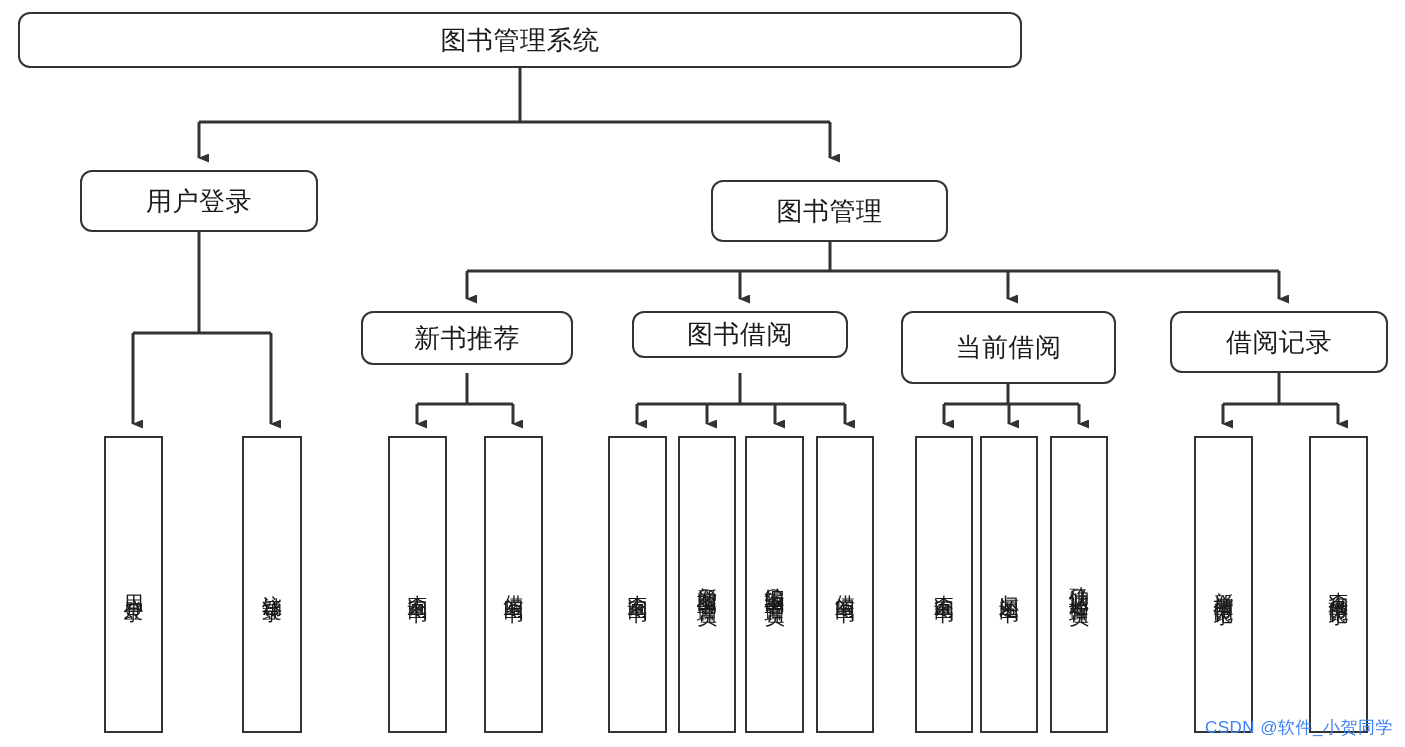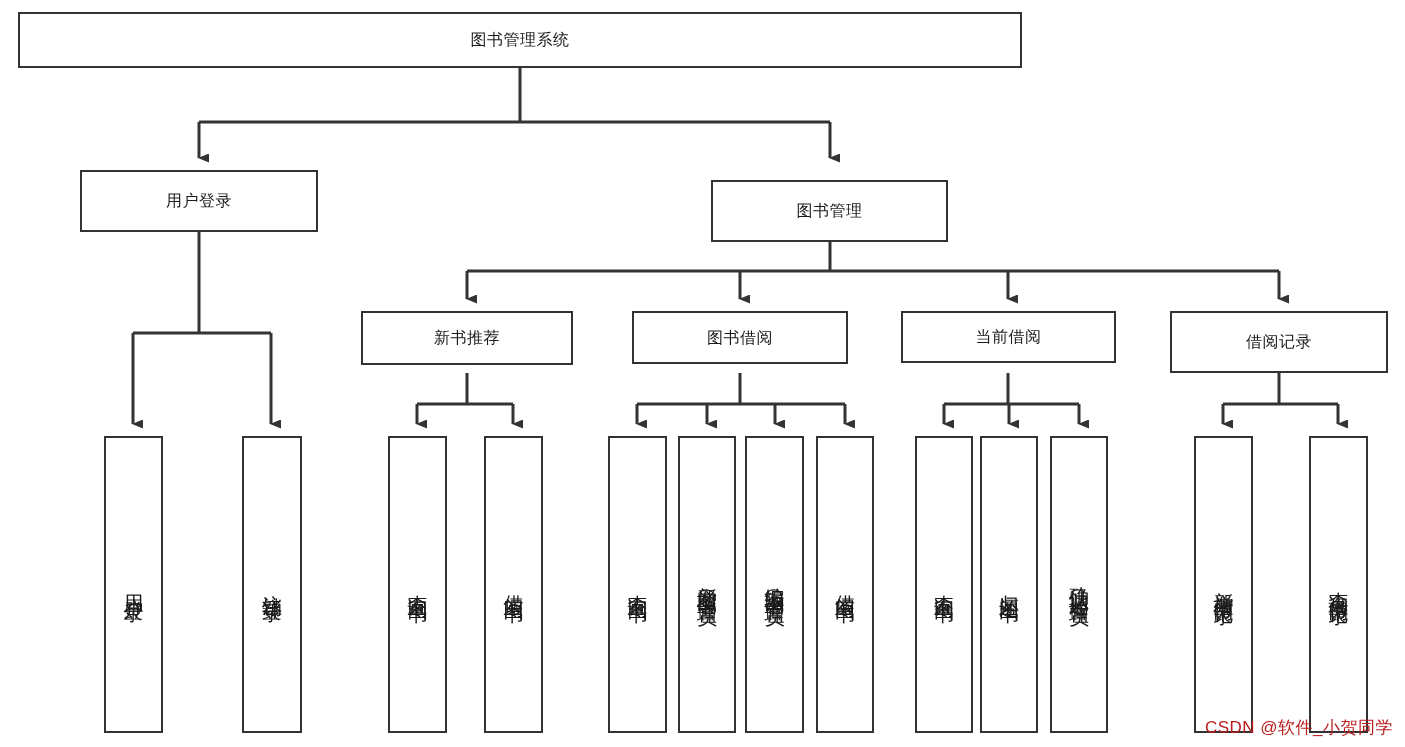--- a/index.html
+++ b/index.html
@@ -29,44 +29,45 @@
     position: absolute;
     box-sizing: border-box;
     background: #ffffff;
     border: 2px solid #333333;
     display: flex;
     align-items: center;
     justify-content: center;
     color: #1a1a1a;
   }
   .node.horizontal {
-    font-size: 16px;
+    font-size: 26px;
     line-height: 1.1;
     letter-spacing: 0.5px;
+    border-radius: 12px;
   }
   .node.vertical {
     writing-mode: vertical-rl;
     text-orientation: upright;
     font-size: 20px;
     line-height: 1.15;
     letter-spacing: 3px;
     padding: 6px 0;
     align-items: center;
     justify-content: center;
   }
   .node-label {
     display: block;
     white-space: nowrap;
   }
   #watermark {
     position: absolute;
     right: 12px;
     bottom: 8px;
     font-size: 17px;
-    color: #b91c1c;
+    color: #3b82f6;
     letter-spacing: 0.5px;
     white-space: nowrap;
     pointer-events: none;
   }
 </style>
 </head>
 <body>
 
 <div id="diagram-root">
 
@@ -130,25 +131,25 @@
   </div>
 
   <div class="node horizontal" style="left:711px; top:180px; width:237px; height:62px;">
     <span class="node-label">图书管理</span>
   </div>
 
   <div class="node horizontal" style="left:361px; top:311px; width:212px; height:54px;">
     <span class="node-label">新书推荐</span>
   </div>
 
-  <div class="node horizontal" style="left:632px; top:311px; width:216px; height:53px;">
+  <div class="node horizontal" style="left:632px; top:311px; width:216px; height:47px;">
     <span class="node-label">图书借阅</span>
   </div>
 
-  <div class="node horizontal" style="left:901px; top:311px; width:215px; height:52px;">
+  <div class="node horizontal" style="left:901px; top:311px; width:215px; height:73px;">
     <span class="node-label">当前借阅</span>
   </div>
 
   <div class="node horizontal" style="left:1170px; top:311px; width:218px; height:62px;">
     <span class="node-label">借阅记录</span>
   </div>
 
   <div class="node vertical" style="left:104px; top:436px; width:59px; height:297px;">
     <span class="node-label">用户登录</span>
   </div>

